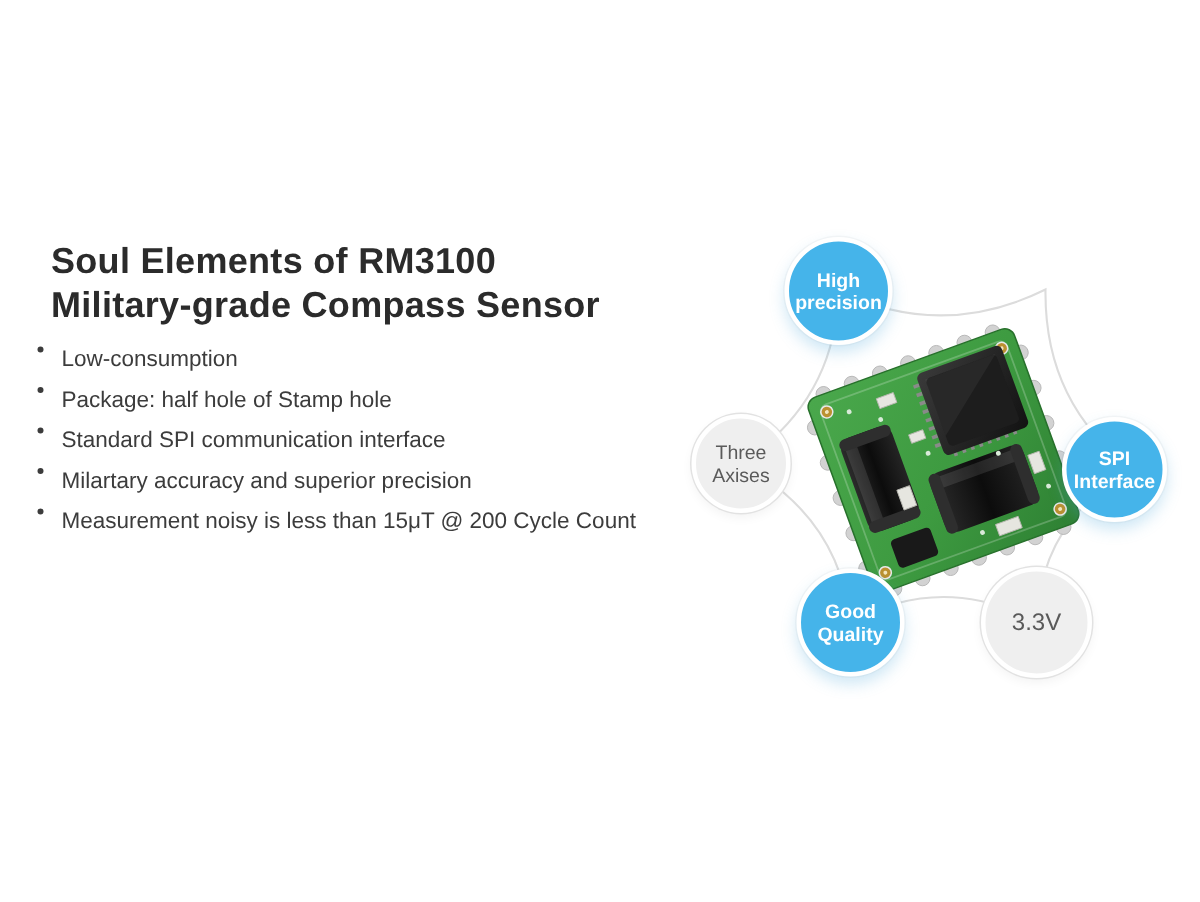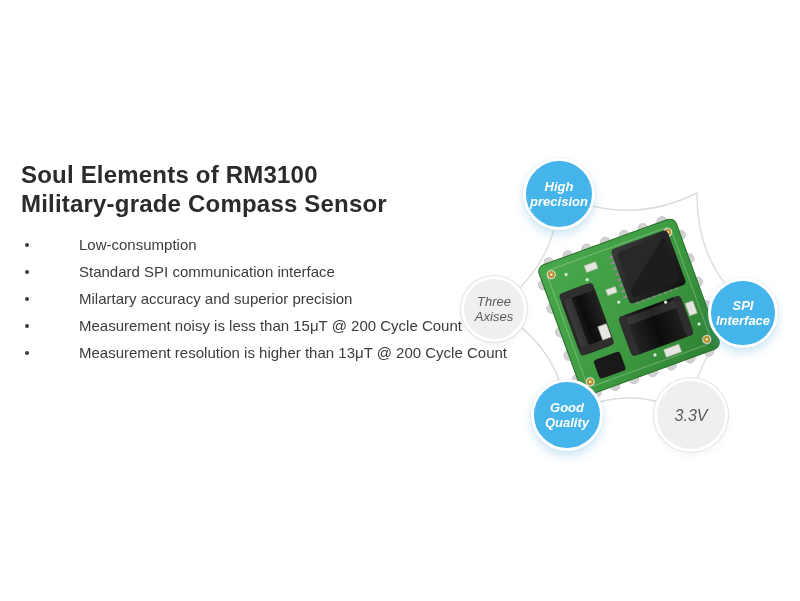--- a/index.html
+++ b/index.html
@@ -5,46 +5,46 @@
   html,body{margin:0;padding:0;}
   body{
     width:800px;height:601px;position:relative;overflow:hidden;
     background:var(--page-bg,#ffffff);
     font-family:"Liberation Sans","DejaVu Sans",sans-serif;
   }
   .stage{position:absolute;inset:0;}
 
   
   .title{
-    position:absolute;left:21px;top:160px;width:440px;
+    position:absolute;left:34px;top:160px;width:440px;
     font-size:24px;font-weight:700;line-height:29px;
     color:var(--title-text,#2b2b2b);letter-spacing:.2px;
   }
   .features{
     position:absolute;left:22px;top:231px;width:500px;
     list-style:none;margin:0;padding:0;
   }
   .features li{
-    height:27px;display:flex;align-items:center;
-    font-size:15px;color:var(--body-text,#3c3c3c);gap:38px;
+    height:27px;display:flex;align-items:flex-start;
+    font-size:15px;color:var(--body-text,#3c3c3c);
   }
   .features li .dot{
     width:4px;height:4px;border-radius:50%;
     background:var(--body-text,#3c3c3c);
     margin:0 12px 0 3px;flex:0 0 4px;
   }
 
   
   svg.graphic{position:absolute;left:0;top:0;z-index:1;}
 
   .badge{
     position:absolute;z-index:3;border-radius:50%;
     display:flex;align-items:center;justify-content:center;text-align:center;
     box-sizing:border-box;border:3px solid #ffffff;
-    font-size:13px;line-height:15px;padding:4px;font-style:italic;
+    font-size:13px;line-height:15px;padding:4px;
   }
   .badge.blue{
     background:var(--accent-blue,#45b4ea);color:#ffffff;font-weight:700;
     box-shadow:0 5px 10px rgba(80,170,220,.28),0 0 0 1px rgba(0,0,0,.03);
   }
   .badge.gray{
     background:var(--badge-gray,#efefef);color:var(--badge-gray-text,#5a5a5a);
     font-weight:400;
     box-shadow:0 0 0 1px #e2e2e2,0 3px 7px rgba(0,0,0,.05);
   }
@@ -65,33 +65,33 @@
     <div>Military-grade Compass Sensor</div>
   </div>
 
   <ul class="features">
     <li>
         <span class="dot"></span>
         <span>Low-consumption</span>
       </li>
     <li>
         <span class="dot"></span>
+        <span>Package: half hole of Stamp hole</span>
+      </li>
+    <li>
+        <span class="dot"></span>
         <span>Standard SPI communication interface</span>
       </li>
     <li>
         <span class="dot"></span>
         <span>Milartary accuracy and superior precision</span>
       </li>
     <li>
         <span class="dot"></span>
         <span>Measurement noisy is less than 15μT @ 200 Cycle Count</span>
-      </li>
-    <li>
-        <span class="dot"></span>
-        <span>Measurement resolution is higher than 13μT @ 200 Cycle Count</span>
       </li>
   </ul>
 
   <svg class="graphic" width="800" height="601" viewBox="0 0 800 601">
     <defs>
       <linearGradient id="pcbGrad" x1="0" y1="0" x2="1" y2="1">
         <stop offset="0" stop-color="#4aa84c"></stop>
         <stop offset="0.55" stop-color="#3d9a40"></stop>
         <stop offset="1" stop-color="#2e8033"></stop>
       </linearGradient>

